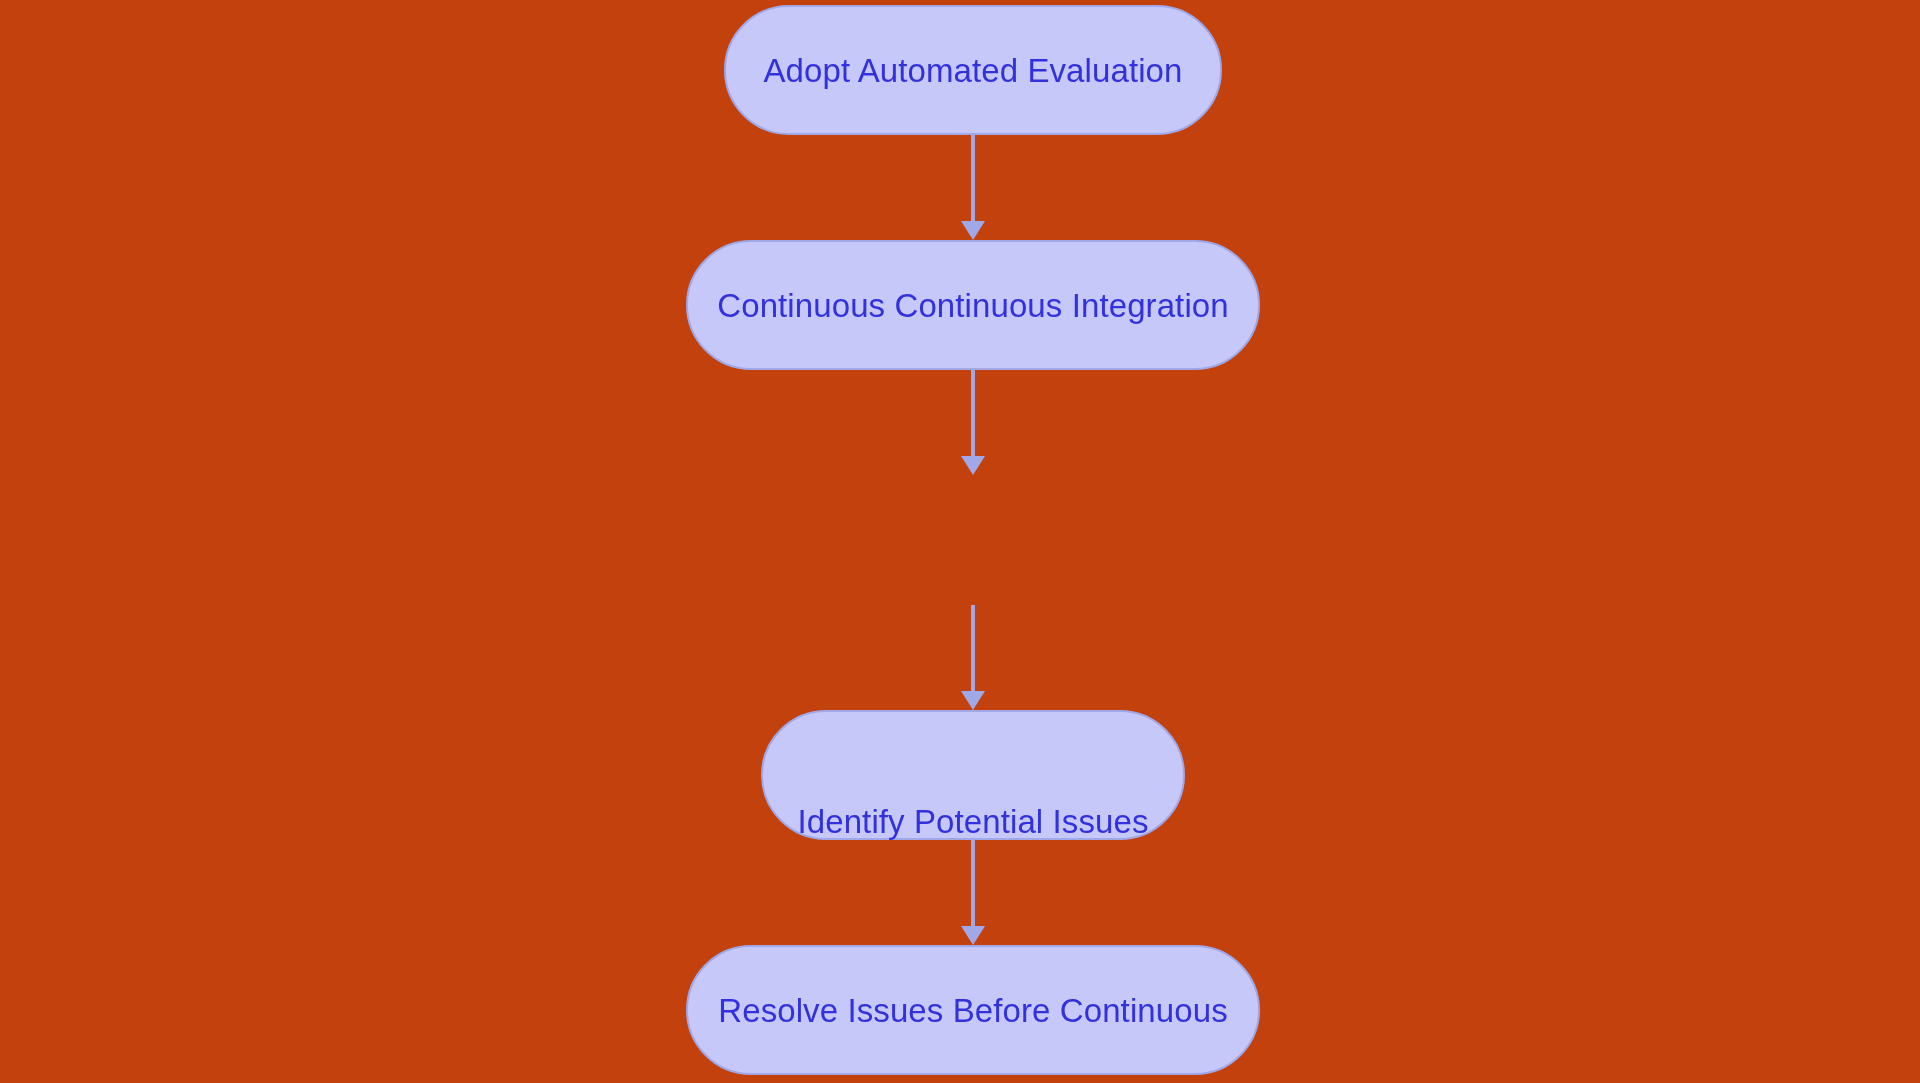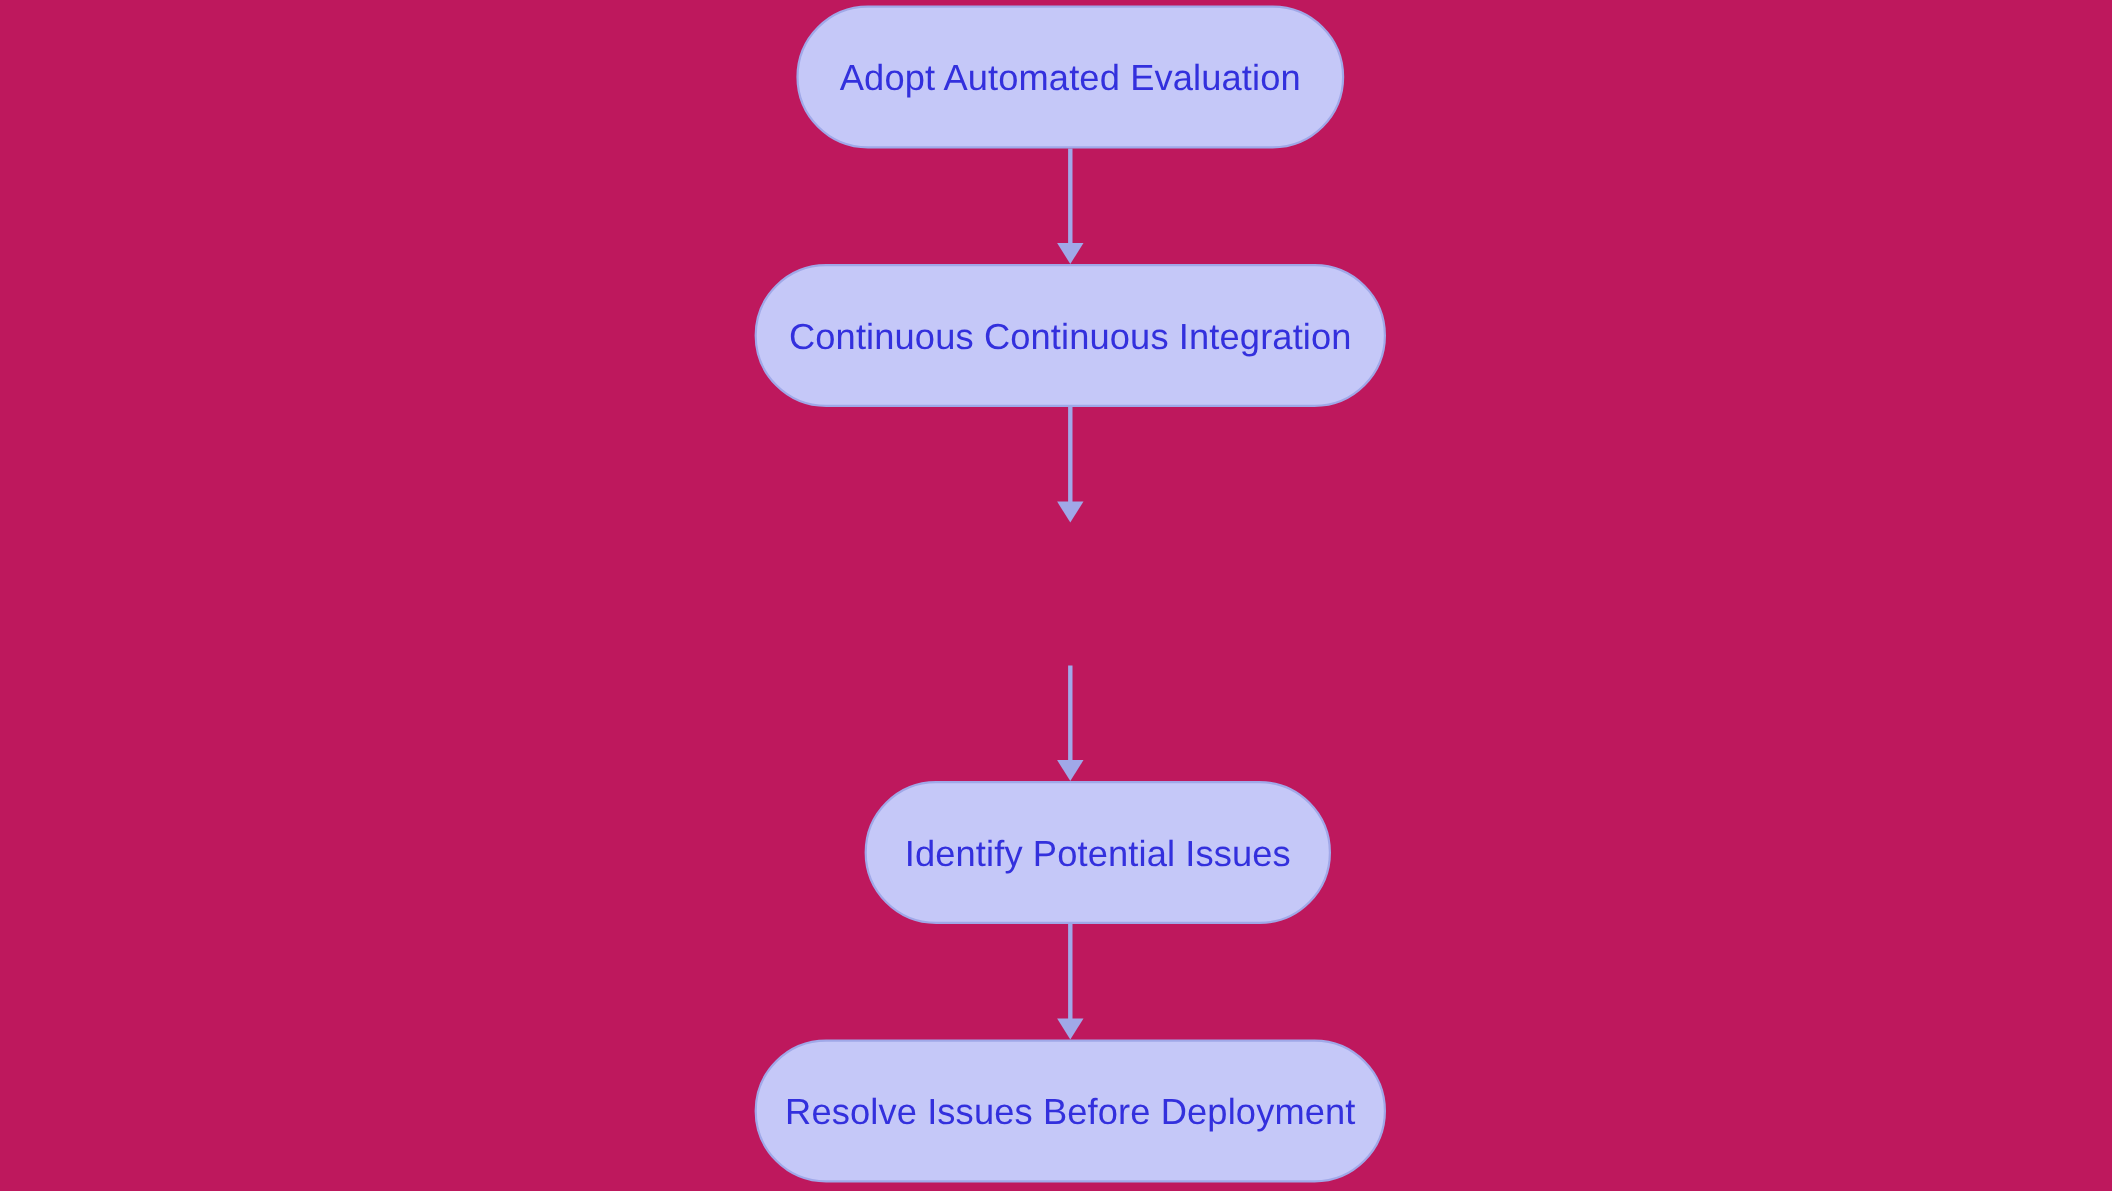--- a/index.html
+++ b/index.html
@@ -12,21 +12,21 @@
     width: 1920px;
     height: 1083px;
     overflow: hidden;
     font-family: "Liberation Sans", "DejaVu Sans", sans-serif;
   }
 
   #flowchart-canvas {
     position: relative;
     width: 1920px;
     height: 1083px;
-    background: #be185d;
+    background: #c2410c;
   }
 
   .flow-node {
     position: absolute;
     box-sizing: border-box;
     display: flex;
     align-items: center;
     justify-content: center;
     background: #c5c8f8;
     border: 2px solid #a0a8e8;
@@ -91,21 +91,21 @@
 
   <div class="flow-node" style="left:973px; top:5px; width:498px;">
     <span class="flow-node-label">Adopt Automated Evaluation</span>
   </div>
 
   <div class="flow-node" style="left:973px; top:240px; width:574px;">
     <span class="flow-node-label">Continuous Continuous Integration</span>
   </div>
 
 
-  <div class="flow-node" style="left:998px; top:710px; width:424px;">
+  <div class="flow-node" style="left:973px; top:710px; width:424px;align-items:flex-end;">
     <span class="flow-node-label">Identify Potential Issues</span>
   </div>
 
   <div class="flow-node" style="left:973px; top:945px; width:574px;">
-    <span class="flow-node-label">Resolve Issues Before Deployment</span>
+    <span class="flow-node-label">Resolve Issues Before Continuous</span>
   </div>
 
 </div>
 
 </body></html>

